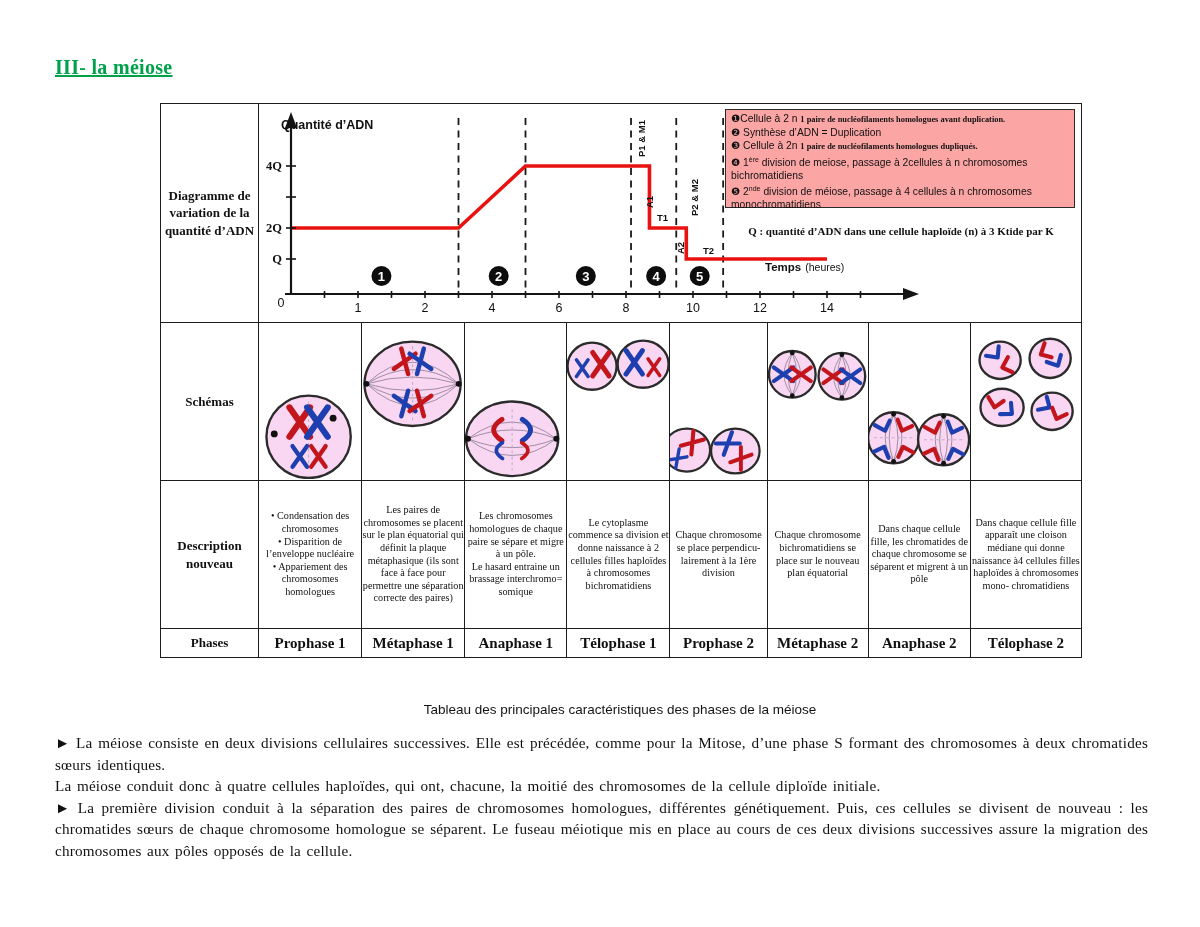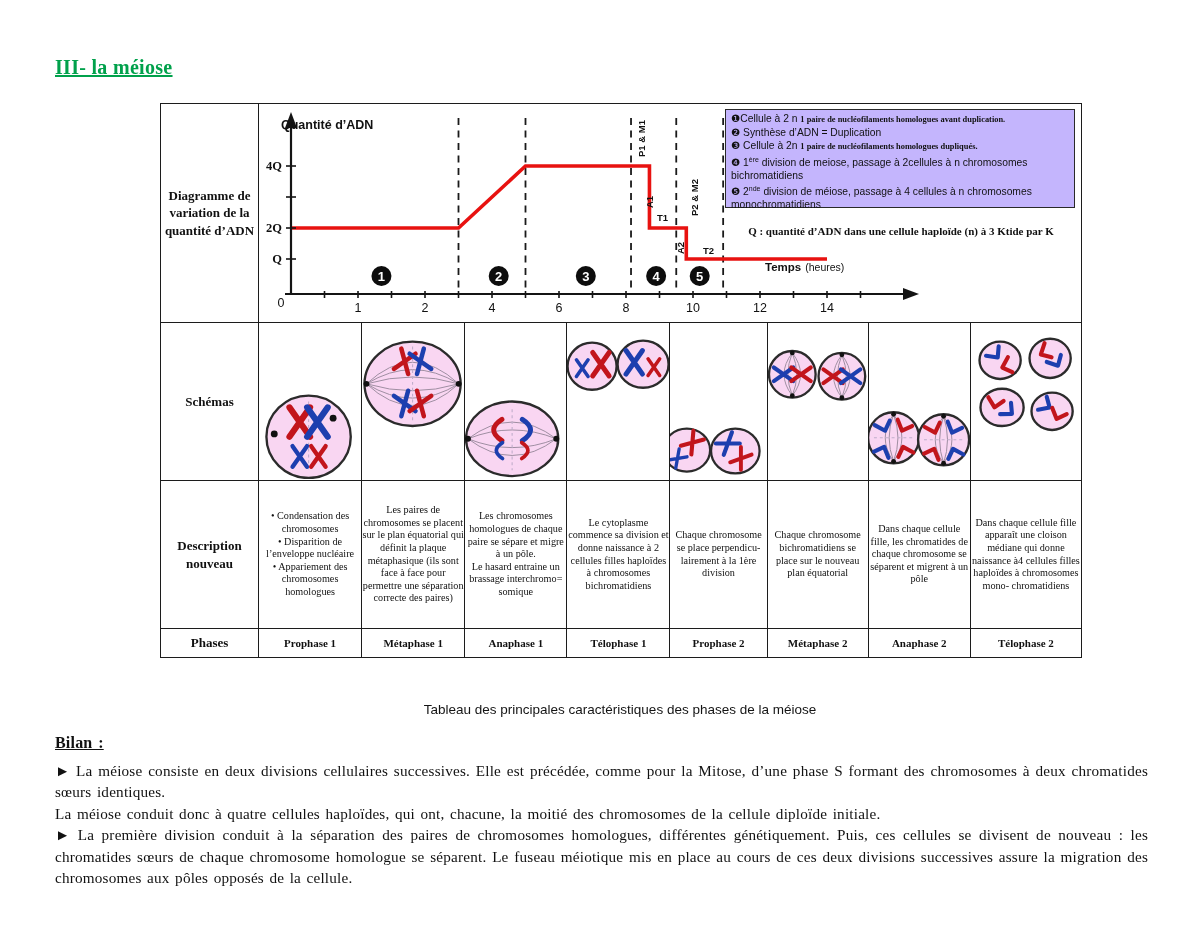--- a/index.html
+++ b/index.html
@@ -13,41 +13,41 @@
   table.main{border-collapse:collapse;table-layout:fixed;}
   table.main td{border:1.6px solid #1c1c1c;padding:0;vertical-align:middle;background:#fff;}
   td.hd{font-weight:bold;font-size:13px;text-align:center;line-height:1.35;padding:2px 4px;}
   tr.r-graph td{height:218px;}
   tr.r-schem td{height:157px;}
   tr.r-desc td{height:147px;vertical-align:middle;}
   tr.r-adn td{height:31px;}
   tr.r-ph td{height:28px;}
   td.desc{font-size:10.2px;line-height:1.24;text-align:center;white-space:pre-line;padding:2px 3px;vertical-align:middle;}
   td.adn{font-weight:bold;font-size:12.5px;text-align:center;vertical-align:bottom;padding-bottom:3px;}
-  td.ph{font-weight:bold;font-size:11px;text-align:center;}
+  td.ph{font-weight:bold;font-size:15px;text-align:center;}
   td.schem{vertical-align:top;}
   td.schem svg{display:block;width:100%;height:154px;}
   
   #graph-wrap{position:relative;width:822px;height:218px;}
   #graph-svg{position:absolute;left:0;top:0;}
   .axis{stroke:#141414;stroke-width:2.2;}
   .tick{stroke:#141414;stroke-width:1.6;}
   .dash{stroke:#1a1a1a;stroke-width:1.8;stroke-dasharray:7 5.5;fill:none;}
   .curve{fill:none;stroke:#e81210;stroke-width:3.6;stroke-linejoin:miter;}
   .ticklbl{font:12.5px "Liberation Sans",sans-serif;text-anchor:middle;fill:#111;}
   .ylbl{font:bold 12.5px "Liberation Serif",serif;text-anchor:end;fill:#111;}
   .qtitle{font:bold 12.5px "Liberation Sans",sans-serif;fill:#111;}
   .ann{font:bold 9.5px "Liberation Sans",sans-serif;fill:#111;}
   .pm{fill:#0d0d0d;}
   .pmt{font:bold 13px "Liberation Sans",sans-serif;fill:#fff;text-anchor:middle;}
   .tb{font:bold 11.5px "Liberation Sans",sans-serif;fill:#111;}
   .tn{font:10.5px "Liberation Sans",sans-serif;fill:#111;}
   
   #legend{position:absolute;left:466px;top:5px;width:350px;height:99px;border:1.6px solid #2a2a2a;
-          background:#c4b5fd;box-sizing:border-box;padding:3px 5px;font-family:"Liberation Sans",sans-serif;
+          background:#fca5a5;box-sizing:border-box;padding:3px 5px;font-family:"Liberation Sans",sans-serif;
           font-size:10.3px;line-height:12.9px;color:#111;}
   #legend .small{font-family:"Liberation Serif",serif;font-weight:bold;font-size:8.4px;}
   #legend sup{font-size:7px;}
   #qnote{position:absolute;left:466px;top:121px;width:352px;text-align:center;
          font-family:"Liberation Serif",serif;font-weight:bold;font-size:11px;color:#111;}
   
   .cell{fill:#f9d6f2;stroke:#2b2b2b;stroke-width:2.4;}
   .sp{fill:none;stroke:#9d8da0;stroke-width:1;}
   .dot{fill:#111;}
   .dashline{stroke:#c0aecb;stroke-width:1.1;stroke-dasharray:3 3;}
@@ -345,19 +345,18 @@
         <td class="ph">Anaphase 2</td>
         <td class="ph">Télophase 2</td>
       </tr>
     </tbody>
       </table>
   </div>
 
   <div id="caption">Tableau des principales caractéristiques des phases de la méiose</div>
 
   <div id="bilan">
-    <h2>Bilan :</h2>
     <p>► La méiose consiste en deux divisions cellulaires successives. Elle est précédée, comme pour la Mitose, d’une phase S formant des chromosomes à deux chromatides sœurs identiques.</p>
     <p>La méiose conduit donc à quatre cellules haploïdes, qui ont, chacune, la moitié des chromosomes de la cellule diploïde initiale.</p>
     <p>► La première division conduit à la séparation des paires de chromosomes homologues, différentes génétiquement. Puis, ces cellules se divisent de nouveau : les chromatides sœurs de chaque chromosome homologue se séparent. Le fuseau méiotique mis en place au cours de ces deux divisions successives assure la migration des chromosomes aux pôles opposés de la cellule.</p>
   </div>
 
 </div>
 
 </body></html>

